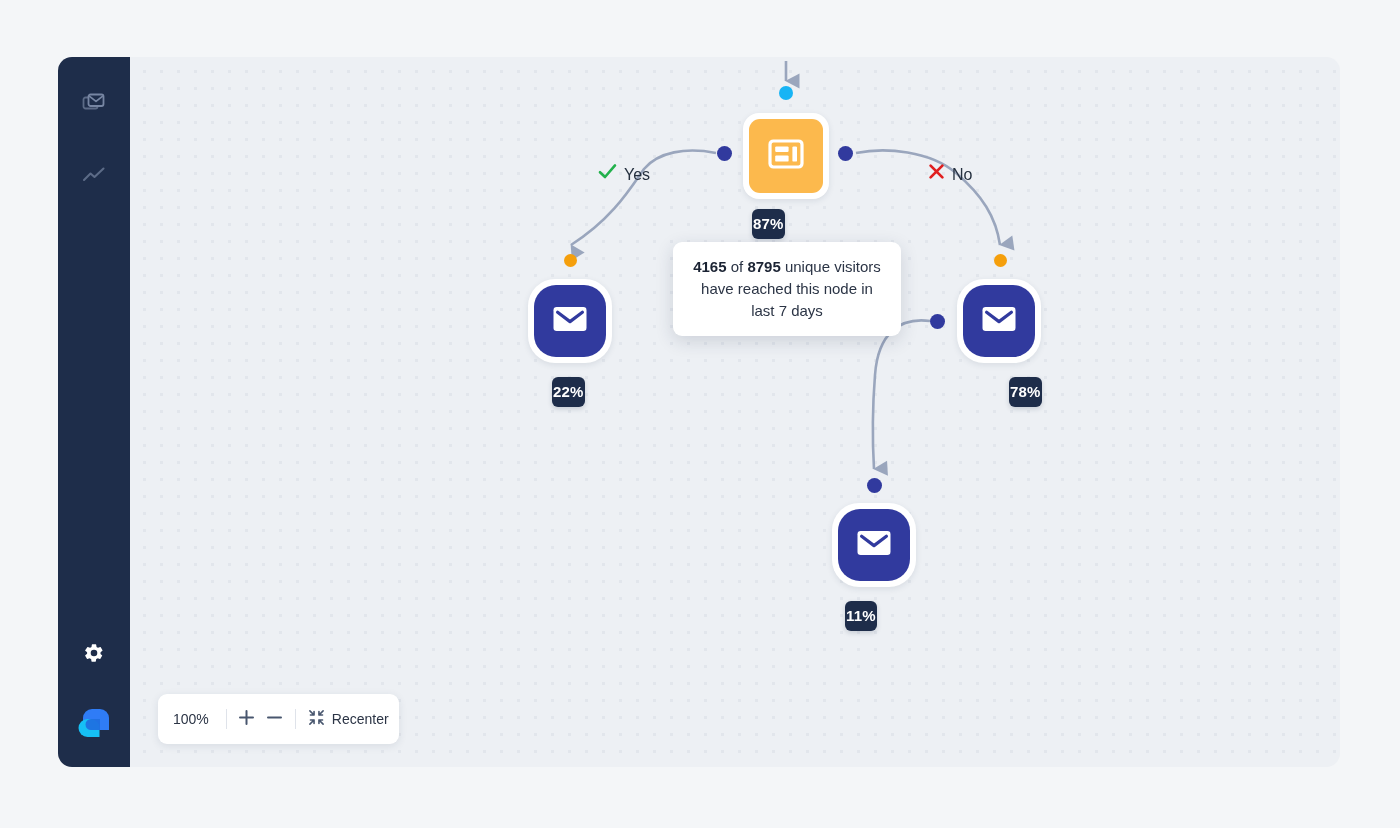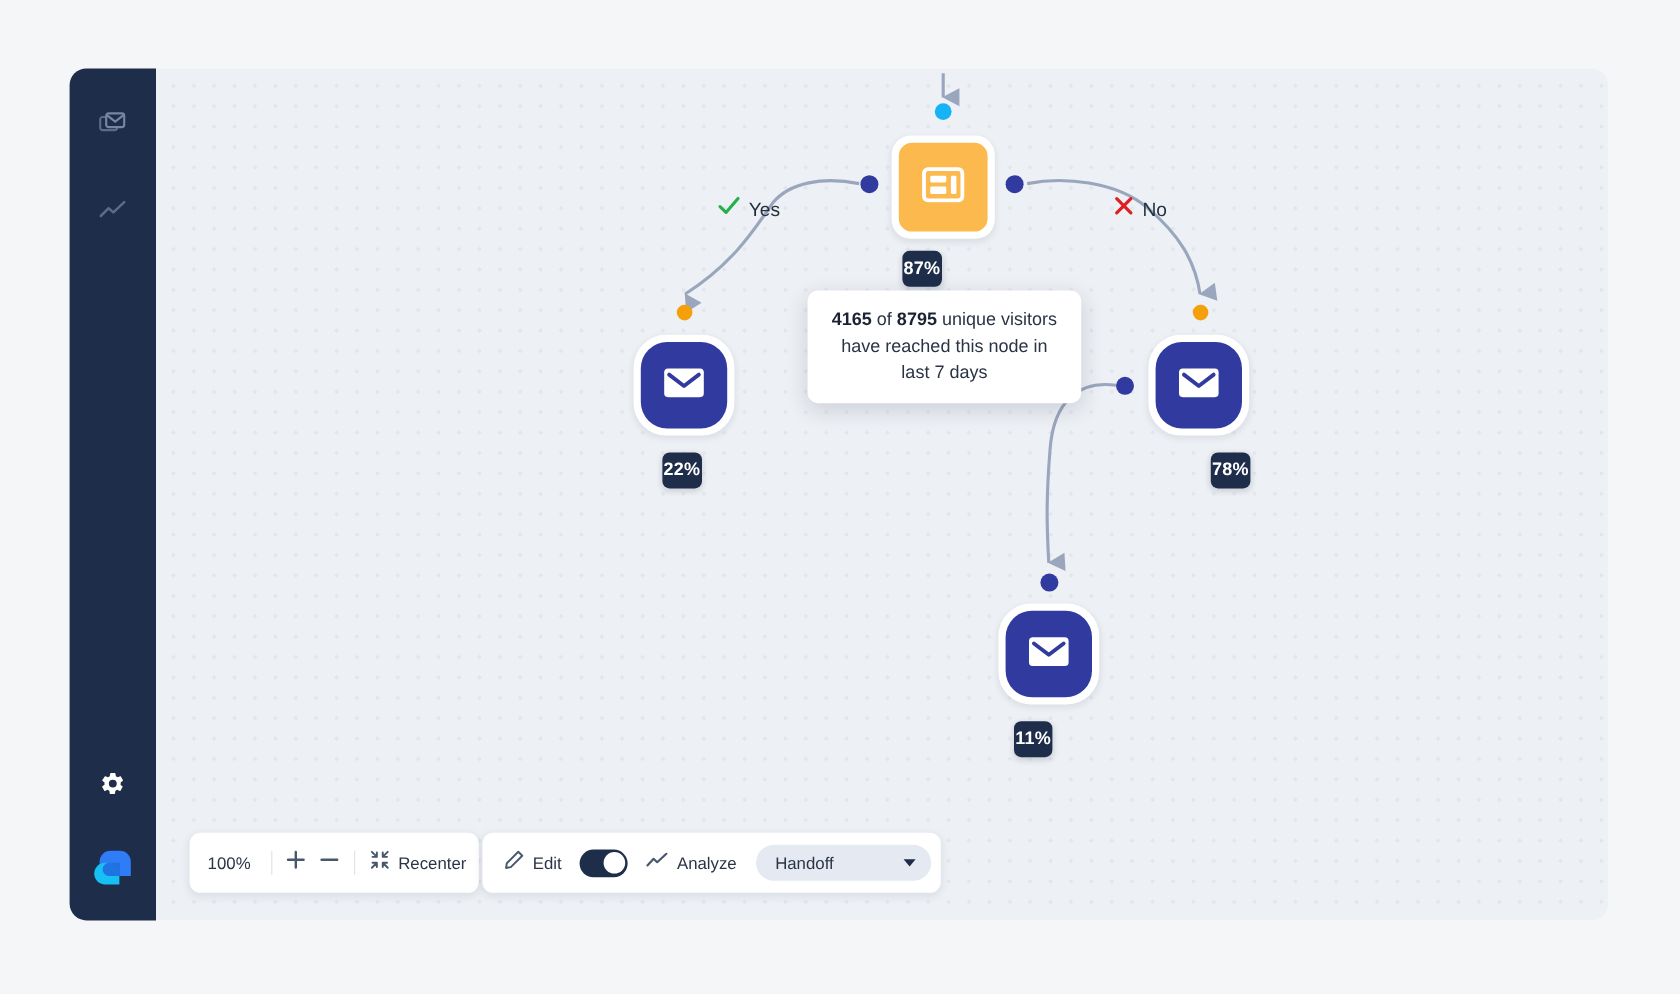--- a/index.html
+++ b/index.html
@@ -406,41 +406,15 @@
             <path d="M2 2 L6.4 6.4 M6.4 2.6 V6.4 H2.6"></path>
             <path d="M16 2 L11.6 6.4 M11.6 2.6 V6.4 H15.4"></path>
             <path d="M2 16 L6.4 11.6 M6.4 15.4 V11.6 H2.6"></path>
             <path d="M16 16 L11.6 11.6 M11.6 15.4 V11.6 H15.4"></path>
           </svg>
         </span>
         <span class="tb-text">Recenter</span>
       </span>
     </div>
 
-    <div class="toolbar" id="mode-toolbar">
-      <span class="tb-group">
-        <span>
-          <svg width="17" height="17" viewBox="0 0 18 18" fill="none">
-            <path d="M12.6 1.9 L16.1 5.4 L6 15.5 L1.8 16.2 L2.5 12 Z" stroke="#48566e" stroke-width="1.7" stroke-linejoin="round"></path>
-          </svg>
-        </span>
-        <span class="tb-text">Edit</span>
-      </span>
-
-      <span id="edit-analyze-toggle"></span>
-
-      <span class="tb-group">
-        <span>
-          <svg width="19" height="16" viewBox="0 0 20 16" fill="none">
-            <path d="M1.6 12.4 L7 6.6 L10.2 9.6 L18.2 2.2" stroke="#48566e" stroke-width="1.9" stroke-linecap="round" stroke-linejoin="round"></path>
-          </svg>
-        </span>
-        <span class="tb-text">Analyze</span>
-      </span>
-
-      <span id="handoff-select">
-        <span class="tb-text">Handoff</span>
-        <span class="caret"></span>
-      </span>
-    </div>
 
   </div>
 </div>
 
 </body></html>

